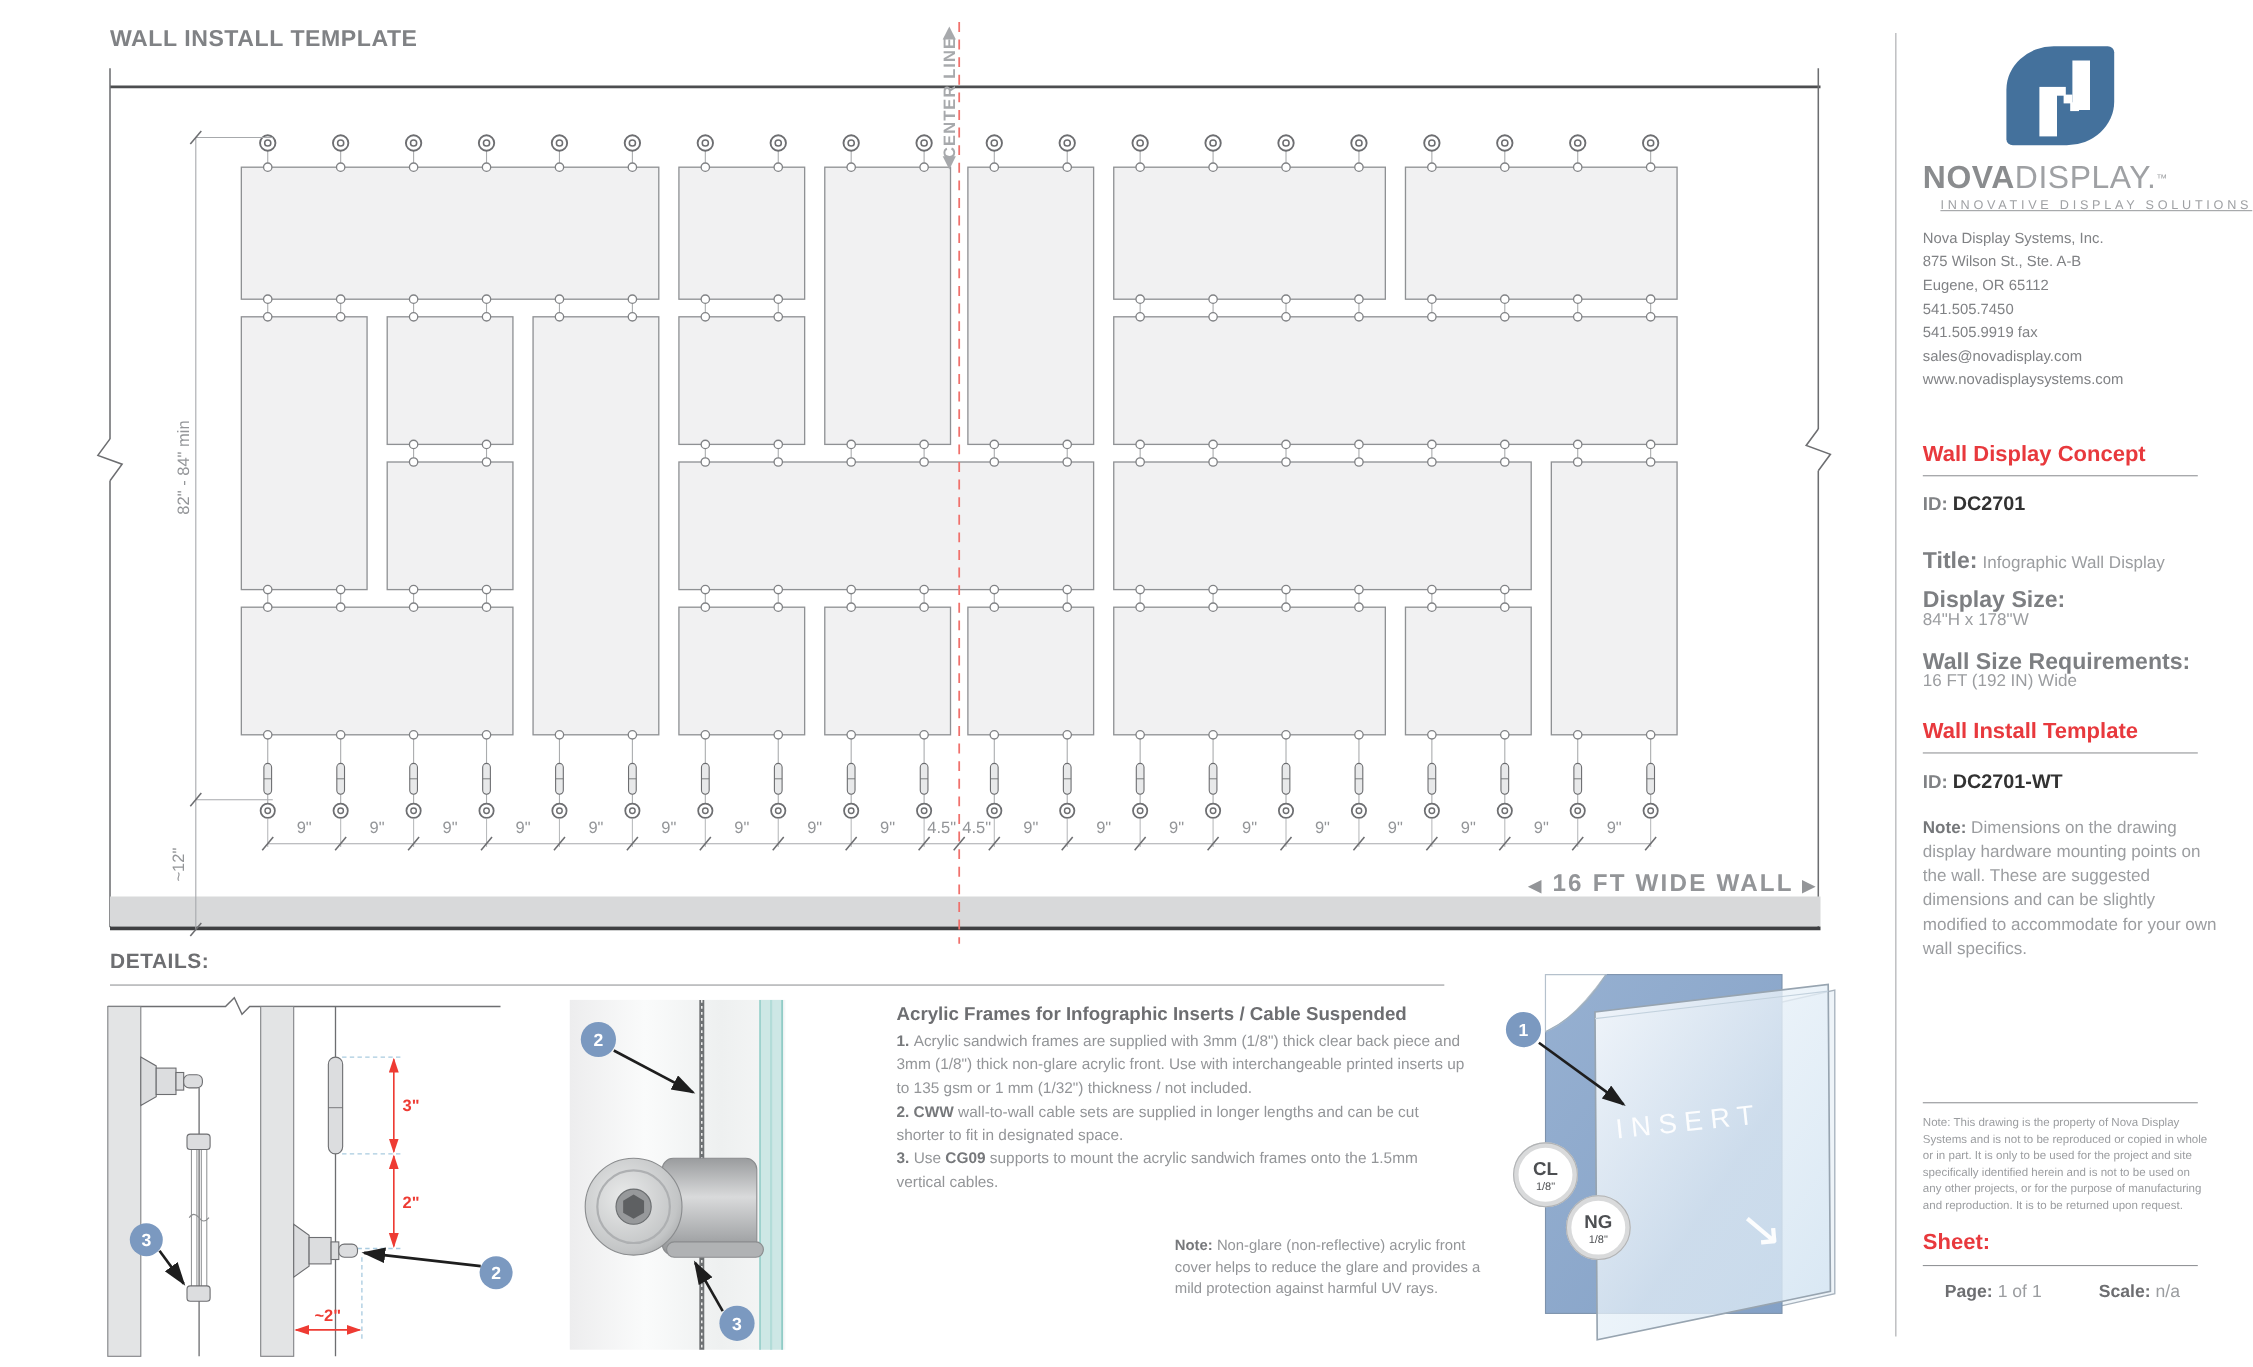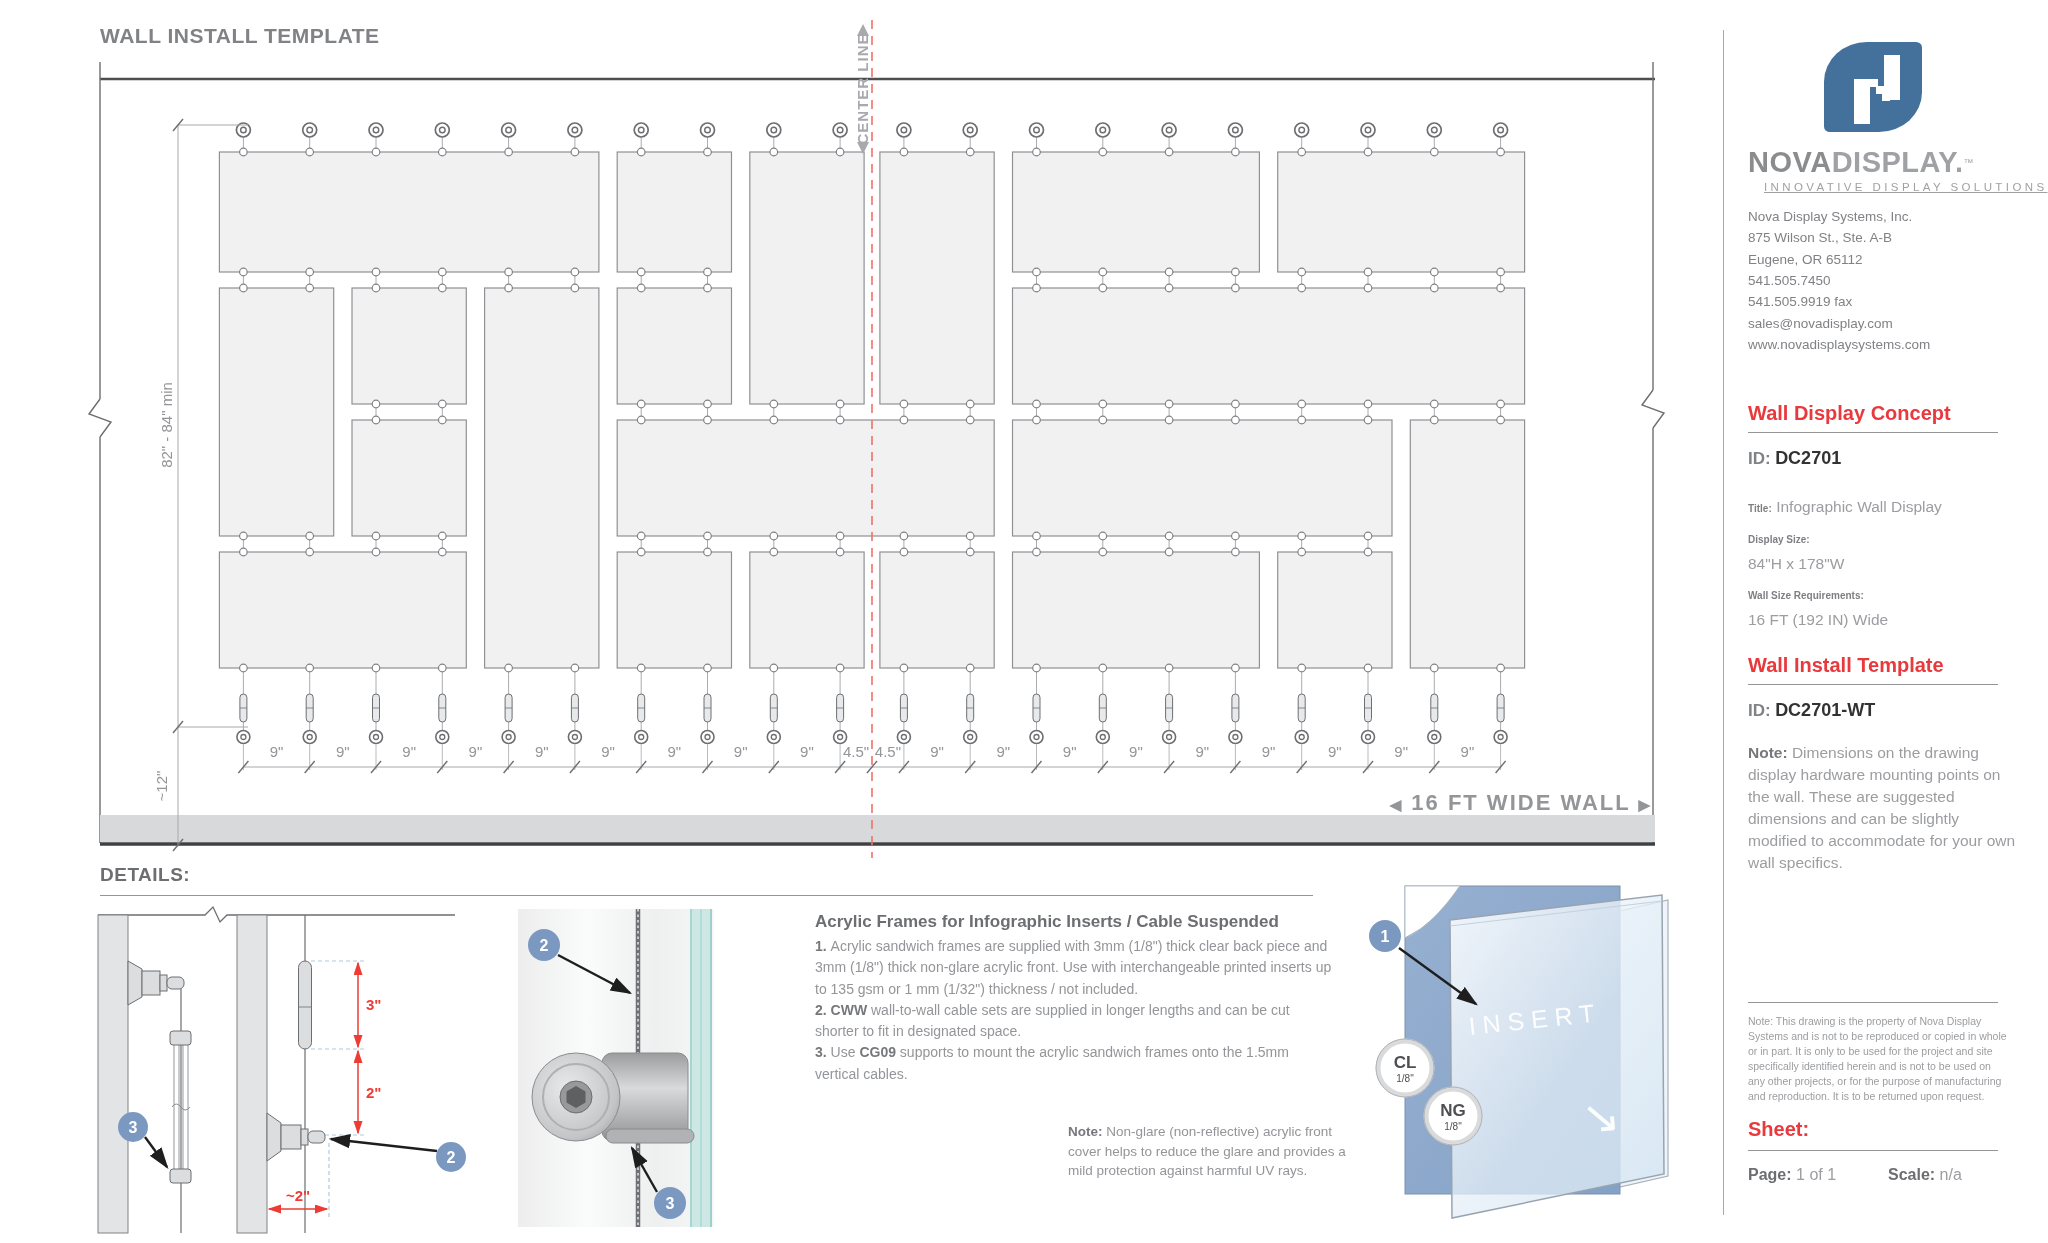--- a/index.html
+++ b/index.html
@@ -34,34 +34,34 @@
   #det-text h3{margin:0 0 4px 0;font-size:17px;font-weight:600;color:#6d6e71;}
   #det-text p{margin:0;font-size:14px;line-height:1.52;color:#939598;}
   .b{font-weight:bold;color:#76787b;margin-top:22px;}
   #det-note{left:1068px;top:1122px;width:290px;font-size:13.5px;line-height:1.45;color:#939598;}
   
   #sb-divider{left:1723px;top:30px;height:1185px;width:0;border-left:1.5px solid #a7a9ac;}
   #sidebar{left:1748px;top:0;width:280px;height:1243px;}
   #logo{left:76px;top:42px;width:98px;height:90px;background:#44719c;border-radius:44% 6% 44% 6%;}
   #brand{left:0;top:146px;width:280px;font-size:29px;letter-spacing:.5px;white-space:nowrap;}
   #brand .nova{font-weight:bold;color:#8a8c8e;}
-  #brand .disp{font-weight:700;color:#9fa1a4;}
+  #brand .disp{font-weight:400;color:#9fa1a4;}
   #brand .tm{font-size:10px;color:#9fa1a4;vertical-align:6px;}
   #tagline{left:16px;top:181px;font-size:11.5px;letter-spacing:3.4px;color:#9fa1a4;white-space:nowrap;text-decoration:underline;}
   #address{left:0;top:206px;font-size:13.5px;line-height:1.58;color:#808285;}
   .h-red{font-size:20px;font-weight:bold;color:#e8393d;}
   .sb-hr{width:250px;border-top:1.5px solid #939598;}
   .idlbl{font-size:17px;font-weight:bold;color:#808285;}
   .idval{font-size:18px;font-weight:bold;color:#323232;}
-  .lbl{font-size:10px;font-weight:bold;color:#7d7f82;}
+  .lbl{font-size:21px;font-weight:bold;color:#7d7f82;}
   .val{font-size:15.5px;color:#9b9da0;}
   .para{font-size:15.5px;line-height:1.42;color:#9b9da0;}
   #legal{font-size:10.5px;line-height:1.42;color:#9b9da0;width:262px;}
   .psrow{font-size:16px;color:#9b9da0;}
-  .psrow .lbl2{font-size:16px;font-weight:bold;color:#6d6e71;}
+  .psrow .lbl2{font-size:16px;font-weight:bold;color:#6d6e71;margin-left:20px;}
 </style>
 </head>
 <body>
 
 <div id="stage">
 
   <div class="abs" id="page-title">WALL INSTALL TEMPLATE</div>
 
   <svg class="abs" id="wall-svg" style="left:0;top:0" width="1720" height="870" viewBox="0 0 1720 870">
       <g>

